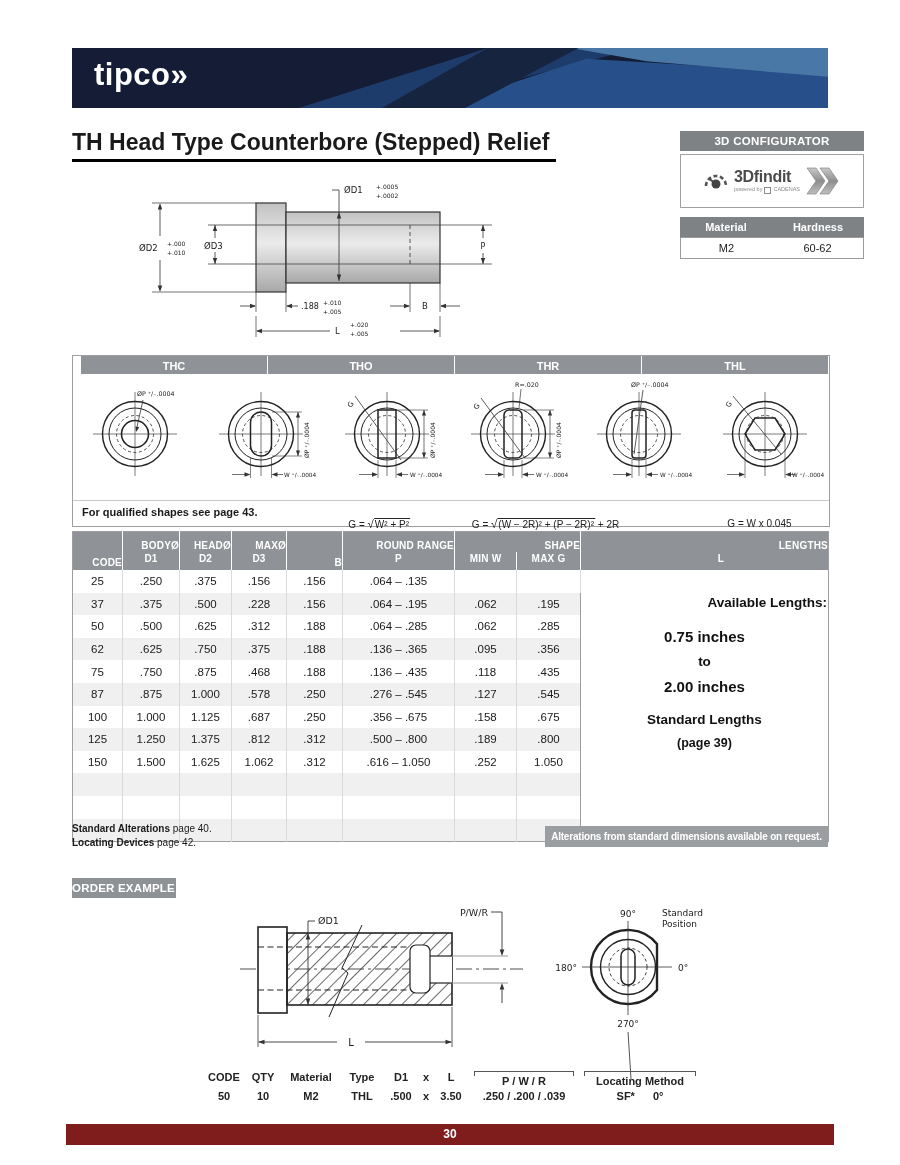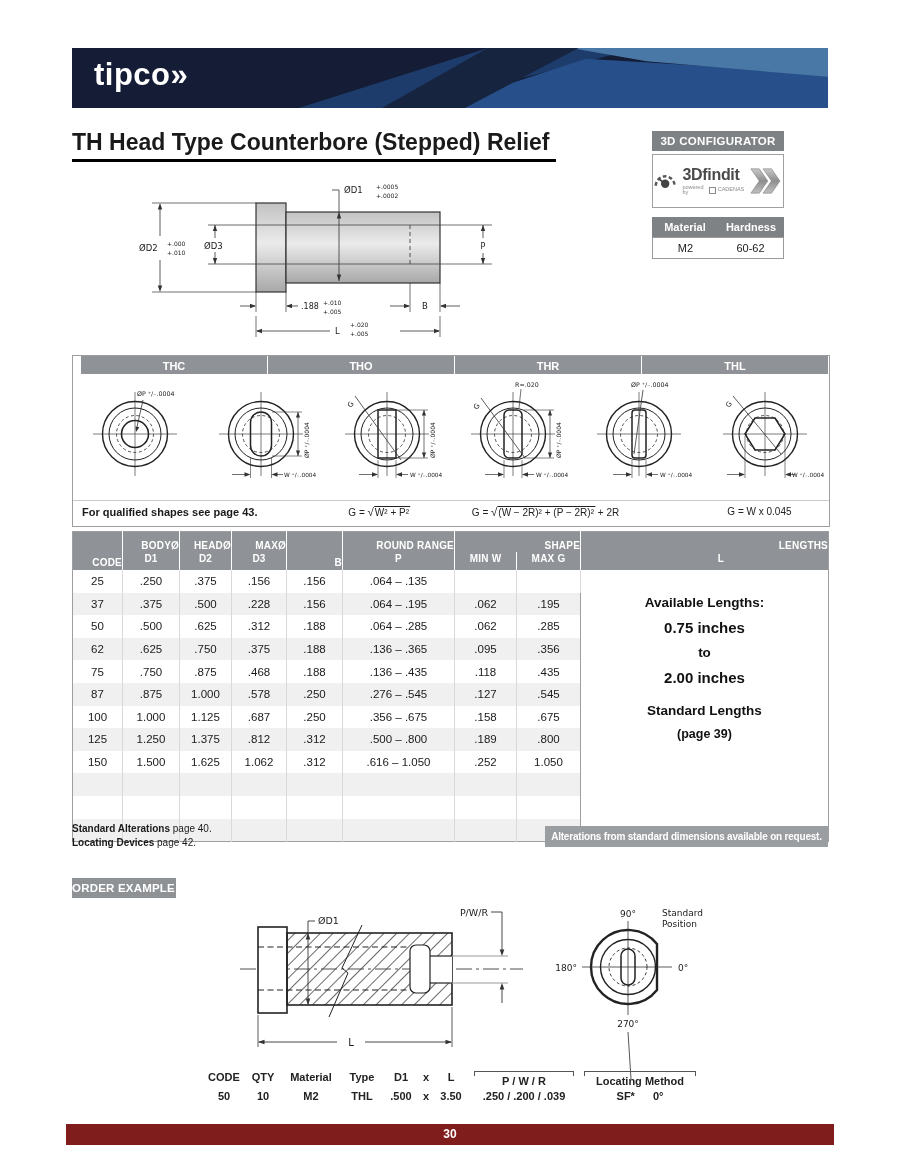--- a/index.html
+++ b/index.html
@@ -12,21 +12,21 @@
   .s1{background:#1e3c6b;clip-path:polygon(30% 100%,55% 0,75% 0,44% 100%);}
   .s2{background:#27508a;clip-path:polygon(48% 100%,68% 18%,100% 42%,100% 100%);}
   .s3{background:#4a78a6;clip-path:polygon(66% 0,100% 0,100% 48%,76% 22%);}
   .s4{background:#16243f;clip-path:polygon(55% 0,67% 0,52% 100%,41% 100%);}
   .logo{position:absolute;left:22px;top:9px;font-size:31px;font-weight:bold;color:#fff;letter-spacing:.5px;}
 
   
   .title{position:absolute;left:72px;top:129px;font-size:23px;font-weight:bold;border-bottom:3px solid #000;padding:0 6px 3px 0;white-space:nowrap;}
 
   
-  .config{position:absolute;left:652px;top:131px;width:132px;}
+  .config{position:absolute;left:680px;top:131px;width:184px;}
   .cfg-head{height:20px;line-height:20px;background:#7e8285;color:#fff;font-weight:bold;font-size:11.5px;text-align:center;letter-spacing:.3px;}
   .cfg-logo{margin-top:3px;border:1px solid #a0a0a0;height:52px;background:#fff;display:flex;align-items:center;justify-content:center;gap:5px;}
   .findit-txt{line-height:1;text-align:left;}
   .findit-name{font-size:16px;font-weight:bold;color:#4a4a4a;letter-spacing:-0.3px;}
   .findit-sub{font-size:5.5px;color:#8a8a8a;margin-top:2px;display:flex;align-items:center;gap:2px;justify-content:flex-end;}
   .mini-sq{display:inline-block;width:5px;height:5px;border:1px solid #8a8a8a;}
   .cfg-mat-head{margin-top:9px;height:20px;background:#7e8285;display:grid;grid-template-columns:1fr 1fr;color:#fff;font-weight:bold;font-size:11px;text-align:center;line-height:20px;}
   .cfg-mat-vals{border:1px solid #9a9a9a;height:20px;display:grid;grid-template-columns:1fr 1fr;font-size:11px;text-align:center;line-height:20px;}
 
   
@@ -36,37 +36,37 @@
 
   
   .shapes-box{position:absolute;left:72px;top:355px;width:756px;border:1px solid #9e9e9e;background:#fff;}
   .shapes-head{display:grid;grid-template-columns:repeat(4,1fr);height:18px;background:#8f9296;margin-left:8px;}
   .shapes-head div{color:#fff;font-weight:bold;font-size:11px;text-align:center;line-height:21px;border-right:1.5px solid #fff;}
   .shapes-head div:last-child{border-right:none;}
   .shapes-row{display:grid;grid-template-columns:repeat(6,1fr);height:126px;}
   .shapes-row .cell{overflow:hidden;}
   .formula-row{position:relative;height:25px;border-top:1px solid #c9c9c9;font-size:10px;text-align:center;}
   .fnote{position:absolute;left:9px;top:5px;font-size:11px;font-weight:bold;}
-  .formula{position:absolute;top:5px;transform:translateX(-50%);white-space:nowrap;color:#222;}
+  .formula{position:absolute;top:17px;transform:translateX(-50%);white-space:nowrap;color:#222;}
   .f1{left:40.5%;} .f2{left:62.5%;} .f3{left:90.8%;}
   .sqrt{font-size:11.5px;}
   .rad{display:inline-block;border-top:1.1px solid #222;line-height:1.15;padding:0 1px;}
 
   
   .spec{position:absolute;left:72px;top:531px;border-collapse:collapse;border:1px solid #9e9e9e;table-layout:fixed;}
   .spec th{background:#8f9296;color:#fff;font-size:10px;font-weight:bold;border-right:1.5px solid #fff;padding:1px 0;letter-spacing:.2px;}
   .spec thead tr:first-child th{height:18px;vertical-align:bottom;text-align:right;}
   .spec thead tr:last-child th{height:16px;vertical-align:top;}
   .spec th.vb{vertical-align:bottom;padding-bottom:2px;}
   .spec th.noR{border-right:none;padding-left:33px;}
   .spec td{height:20.6px;font-size:11.5px;text-align:center;border-right:1px solid #d9d9d9;color:#1a1a1a;}
   .spec tbody tr:nth-child(even) td{background:#f0f0f1;}
   .spec td.len{background:#fff !important;border-left:1px solid #9e9e9e;border-right:none;vertical-align:top;}
   .len-panel{padding-top:24px;text-align:center;font-weight:bold;color:#111;}
-  .lp-title{font-size:13.5px;margin-bottom:9px;}
+  .lp-title{font-size:13.5px;margin-bottom:18px;text-align:right;}
   .lp-big{font-size:15px;margin-bottom:9px;}
   .lp-to{font-size:13.5px;margin-bottom:9px;}
   .lp-std{font-size:13.5px;margin-top:17px;}
   .lp-page{font-size:12.5px;margin-top:9px;}
 
   
   .notes{position:absolute;left:72px;top:822px;font-size:10px;line-height:13.5px;}
   .alter{position:absolute;left:545px;top:826px;width:283px;height:21px;background:#9b9ea1;color:#fff;font-size:10px;font-weight:bold;text-align:center;line-height:21px;letter-spacing:-0.2px;}
 
   

